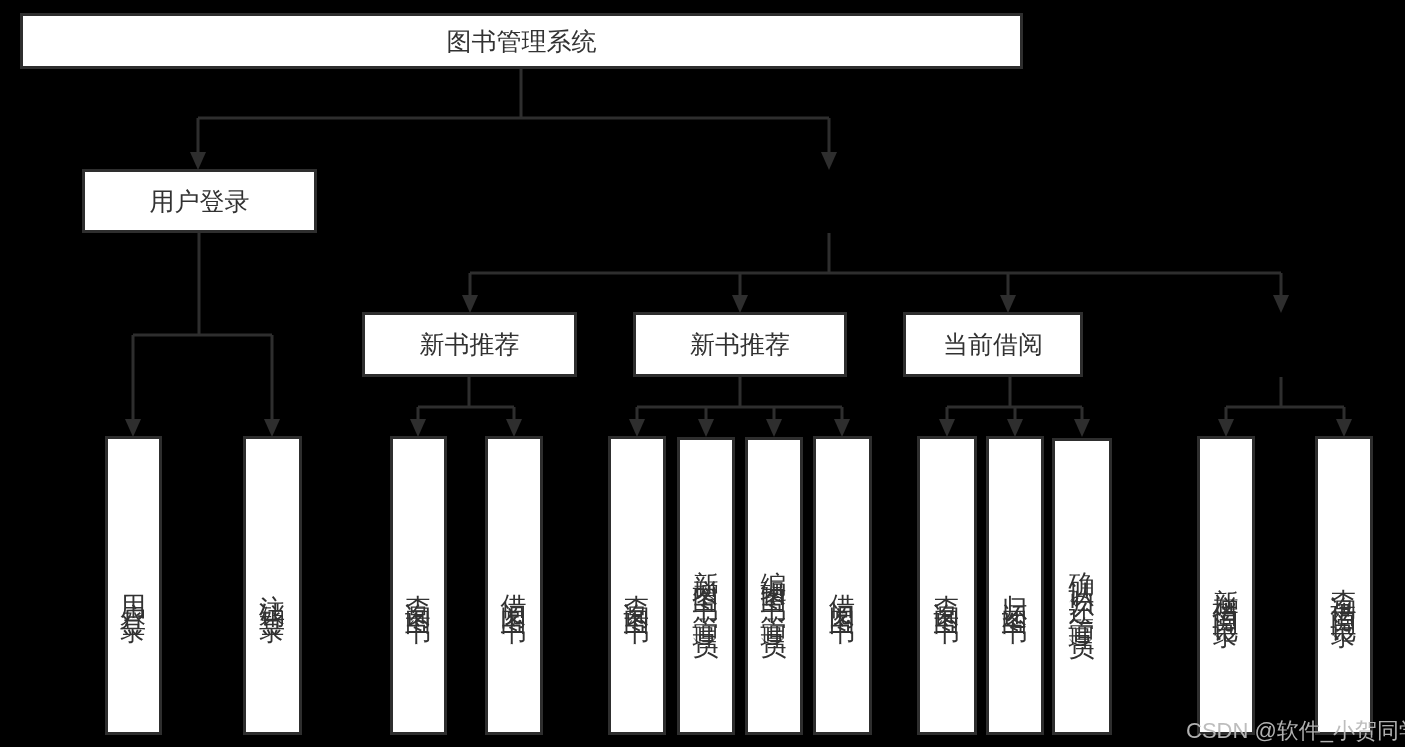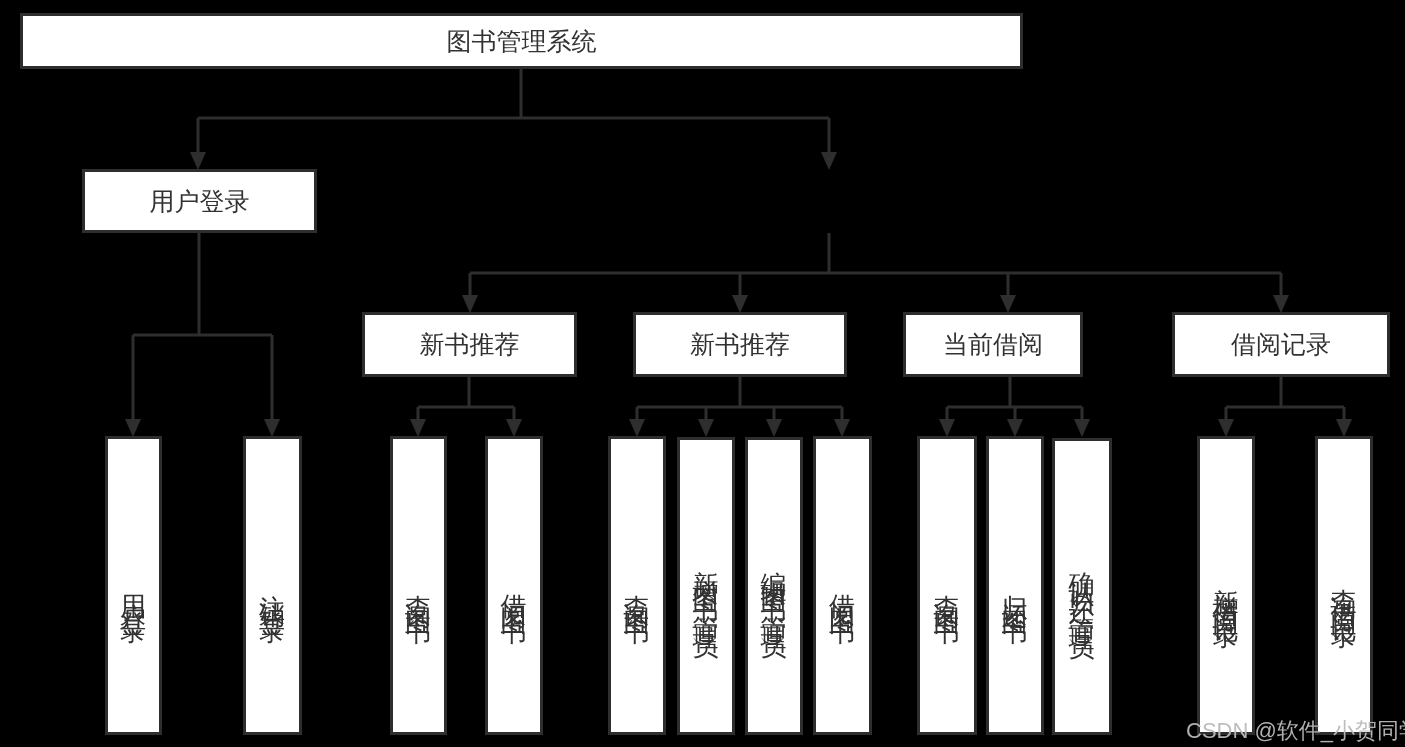--- a/index.html
+++ b/index.html
@@ -74,23 +74,20 @@
 
   <div class="node" style="left:362px;top:312px;width:215px;height:65px">
     <span>新书推荐</span>
   </div>
   <div class="node" style="left:633px;top:312px;width:214px;height:65px">
     <span>新书推荐</span>
   </div>
   <div class="node" style="left:903px;top:312px;width:180px;height:65px">
     <span>当前借阅</span>
   </div>
-  <div class="node" style="left:1172px;top:312px;width:218px;height:65px">
-    <span>借阅记录</span>
-  </div>
 
   <div class="node vnode ls4" style="left:105px;top:436px;width:57px;height:299px">
     <span>用户登录</span>
   </div>
   <div class="node vnode ls4" style="left:243px;top:436px;width:59px;height:299px">
     <span>注销登录</span>
   </div>
 
   <div class="node vnode ls4" style="left:390px;top:436px;width:57px;height:299px">
     <span>查询图书</span>

